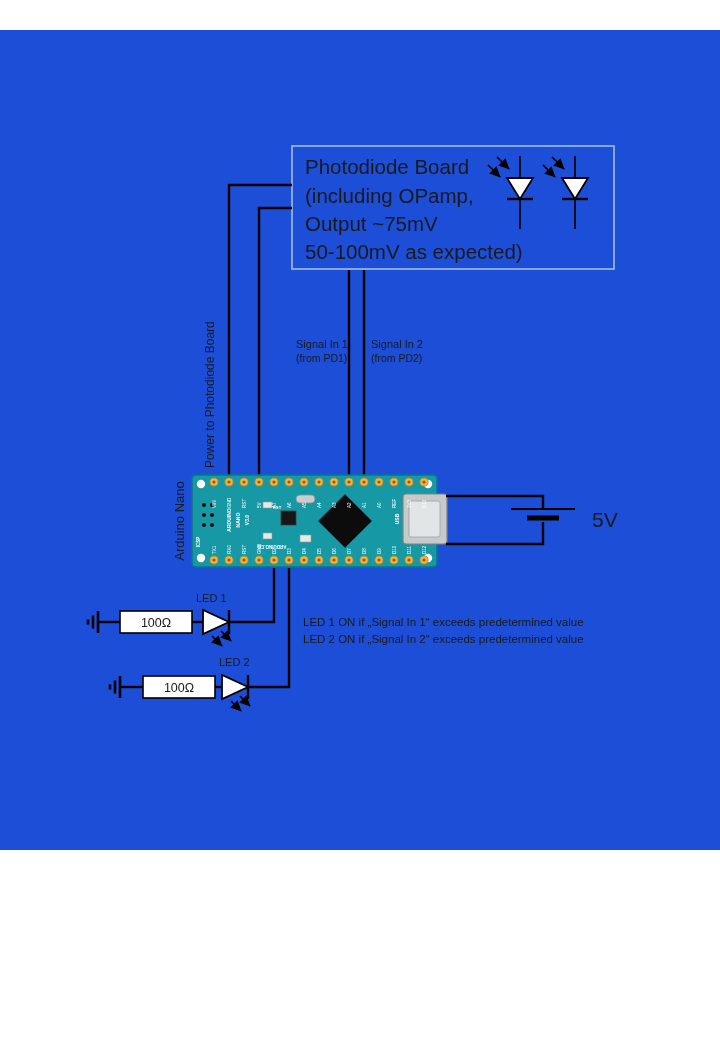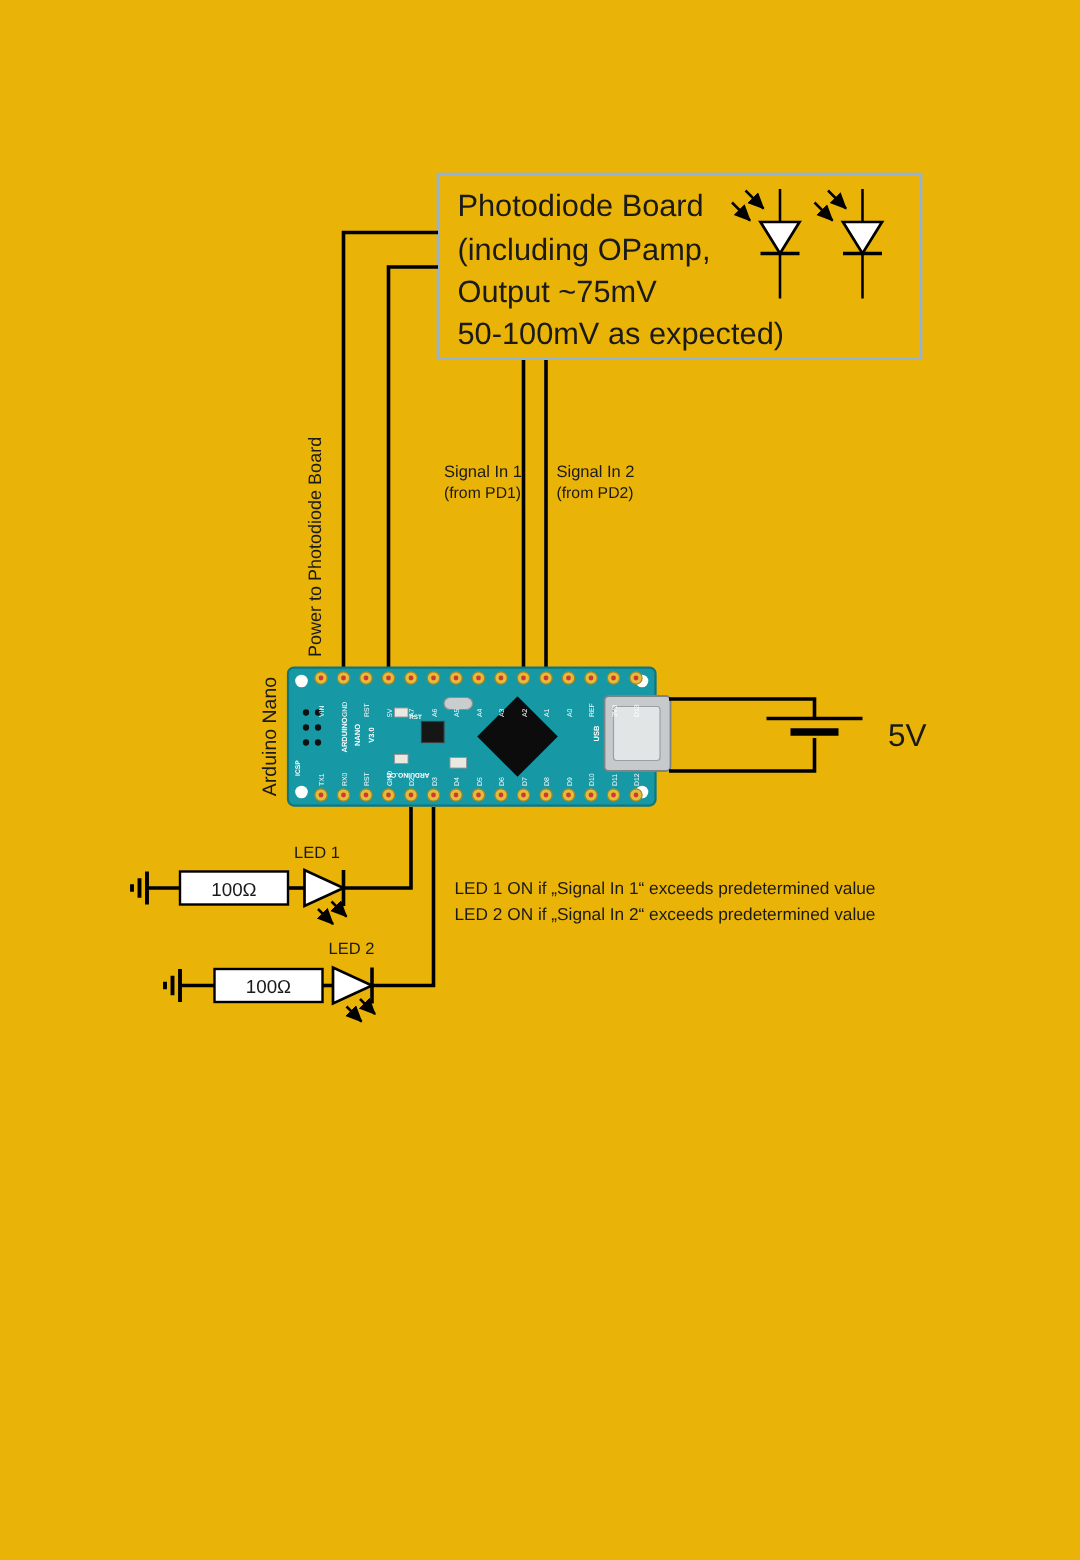--- a/index.html
+++ b/index.html
@@ -1,17 +1,17 @@
 <!DOCTYPE html>
 <html><head>
 <meta charset="utf-8">
 <style>
   * { margin:0; padding:0; box-sizing:border-box; }
   html,body { background:#ffffff; font-family:"Liberation Sans", sans-serif; }
-  .canvas { position:relative; width:720px; height:1040px; background:#eab308; overflow:hidden; }
+  .canvas { position:relative; width:720px; height:820px; background:#1d4ed8; overflow:hidden;margin-top:30px; }
   svg { position:absolute; left:0; top:0; }
 
   
   .wire  { stroke:#000; stroke-width:2.4; fill:none; }
   .thin  { stroke:#000; stroke-width:1.7; fill:none; }
   .gnd   { stroke:#000; stroke-width:2.6; }
   .sym   { fill:#ffffff; stroke:#000; stroke-width:1.8; }
   .bar   { stroke:#000; stroke-width:2.4; }
   .arrow { stroke:#000; stroke-width:1.7; marker-end:url(#ah); }
   .pdbox { fill:none; stroke:#95b3d7; stroke-width:1.8; }

